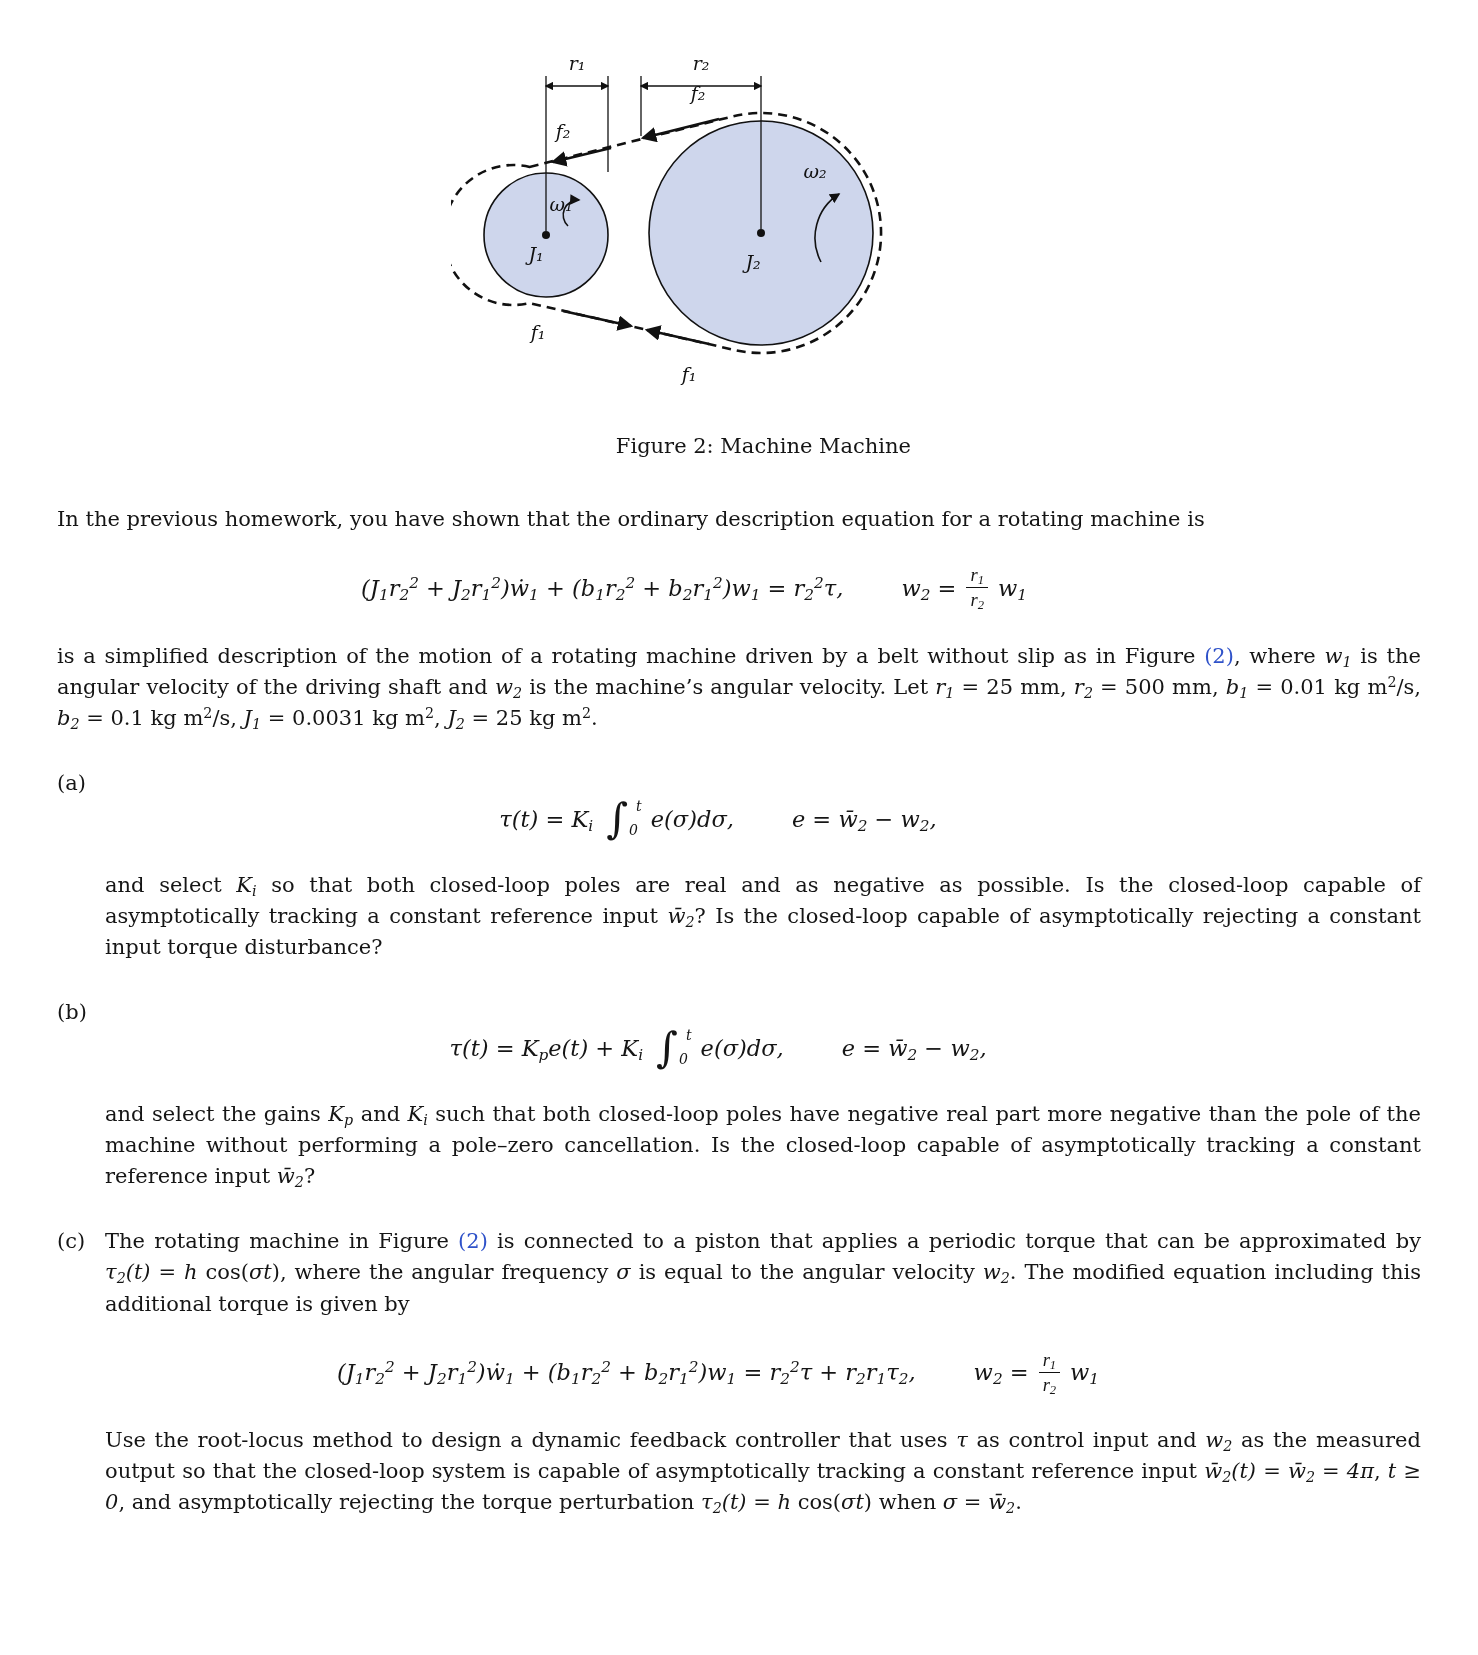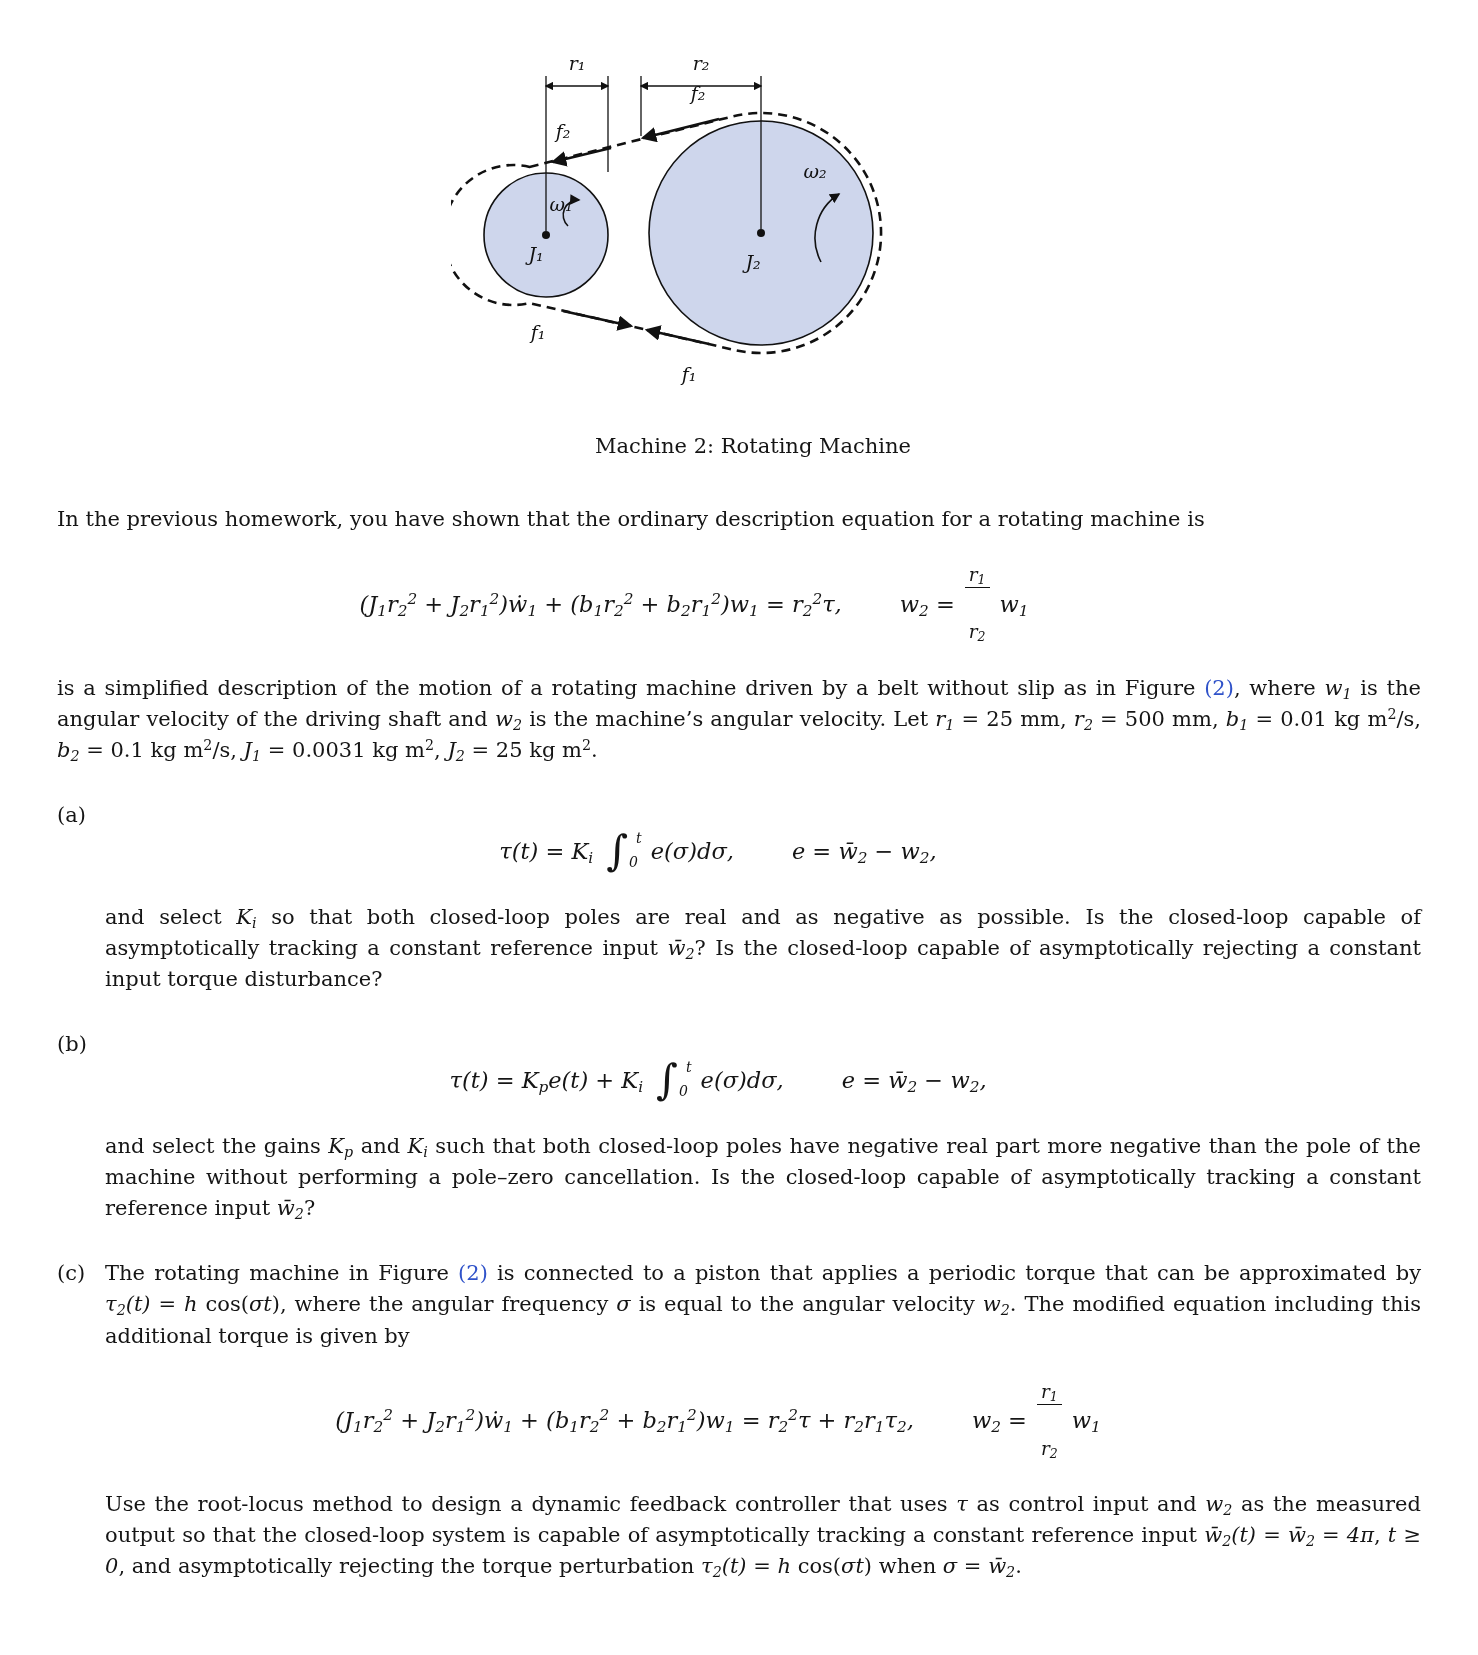--- a/index.html
+++ b/index.html
@@ -16,23 +16,23 @@
 
   i { font-style:italic; }
   sub, sup { font-size:0.68em; line-height:0; }
   sub { vertical-align:-0.25em; }
   sup { vertical-align:0.5em; }
 
   .equation { display:flex; justify-content:center; align-items:center; gap:7px;
               font-size:22.5px; font-style:italic; margin:30px 0; padding-right:90px; }
   .equation .gap { display:inline-block; width:44px; }
 
-  .frac { display:inline-flex; flex-direction:column; align-items:center; vertical-align:middle; margin:0 3px; }
+  .frac { display:inline-flex; flex-direction:column; align-items:center; vertical-align:middle; margin:0 3px;font-family:Liberation Serif, serif; }
   .frac .num { display:block; padding:0 4px 2px; border-bottom:1.5px solid #111; font-size:0.82em; line-height:1.1; }
-  .frac .den { display:block; padding:2px 4px 0; font-size:0.82em; line-height:1.1;margin-top:32px; }
+  .frac .den { display:block; padding:2px 4px 0; font-size:0.82em; line-height:1.1; }
 
   .integral { display:inline-flex; align-items:stretch; margin:0 2px 0 6px; }
   .int-glyph { font-size:42px; line-height:1; font-style:normal; }
   .int-limits { display:inline-flex; flex-direction:column; justify-content:space-between;
                 font-size:14px; line-height:1; padding:1px 0 3px 1px; }
   .int-limits .up { margin-left:7px; }
   .int-limits .lo { margin-left:0; }
 
   .item { display:flex; margin-top:34px; font-size:21px; }
   .item-label { flex:none; width:48px; line-height:1.48; }
@@ -91,21 +91,21 @@
           <text x="247" y="70" text-anchor="middle">f₂</text>
           <text x="112" y="108" text-anchor="middle">f₂</text>
           <text x="110" y="181" text-anchor="middle">ω₁</text>
           <text x="364" y="148" text-anchor="middle">ω₂</text>
           <text x="85" y="231" text-anchor="middle">J₁</text>
           <text x="302" y="239" text-anchor="middle">J₂</text>
           <text x="87" y="309" text-anchor="middle">f₁</text>
           <text x="238" y="351" text-anchor="middle">f₁</text>
         </g>
       </svg>
-      <div class="caption">Machine 2: Rotating Machine</div>
+      <div class="caption">Figure 2: Machine Machine</div>
     </div>
   </div>
 
   <p class="body-par">In the previous homework, you have shown that the ordinary description equation for a rotating machine is</p>
 
   <div class="equation">
     <span class="eq-text">(J<sub>1</sub>r<sub>2</sub><sup>2</sup> + J<sub>2</sub>r<sub>1</sub><sup>2</sup>)ẇ<sub>1</sub> + (b<sub>1</sub>r<sub>2</sub><sup>2</sup> + b<sub>2</sub>r<sub>1</sub><sup>2</sup>)w<sub>1</sub> = r<sub>2</sub><sup>2</sup>τ,</span>
     <span class="gap"></span>
     <span class="eq-text">w<sub>2</sub> =</span>
     <span class="frac">

